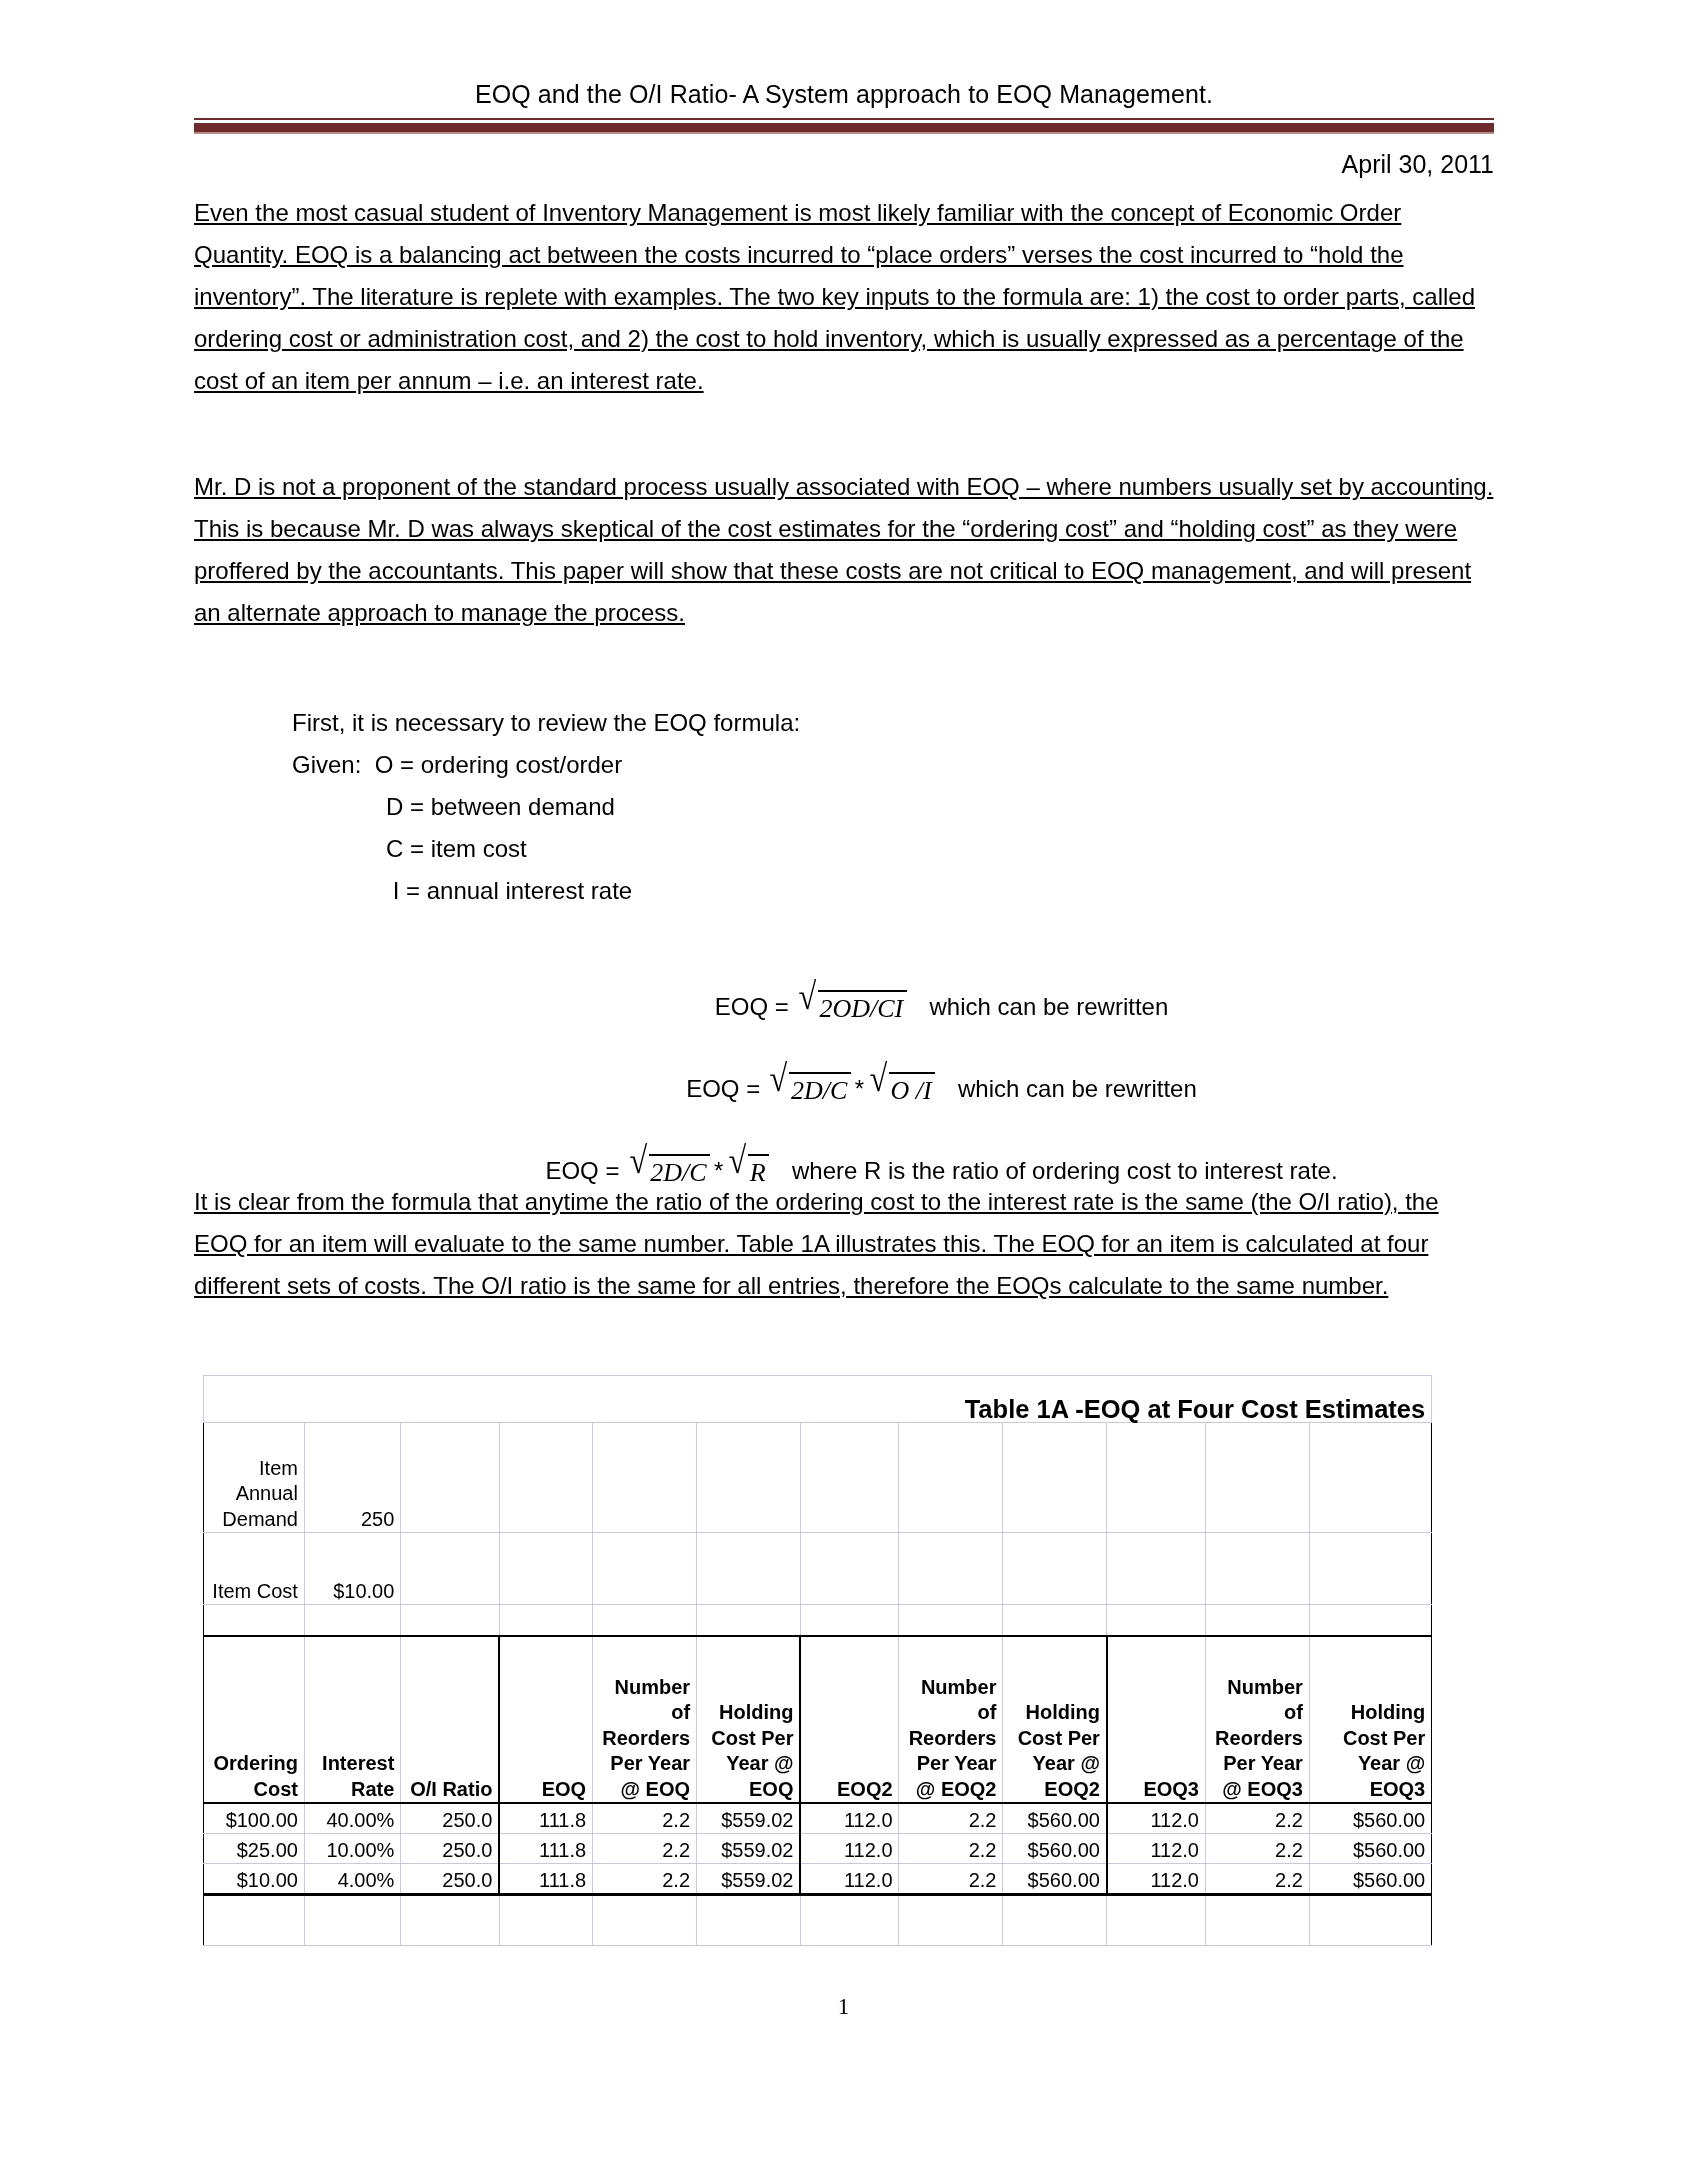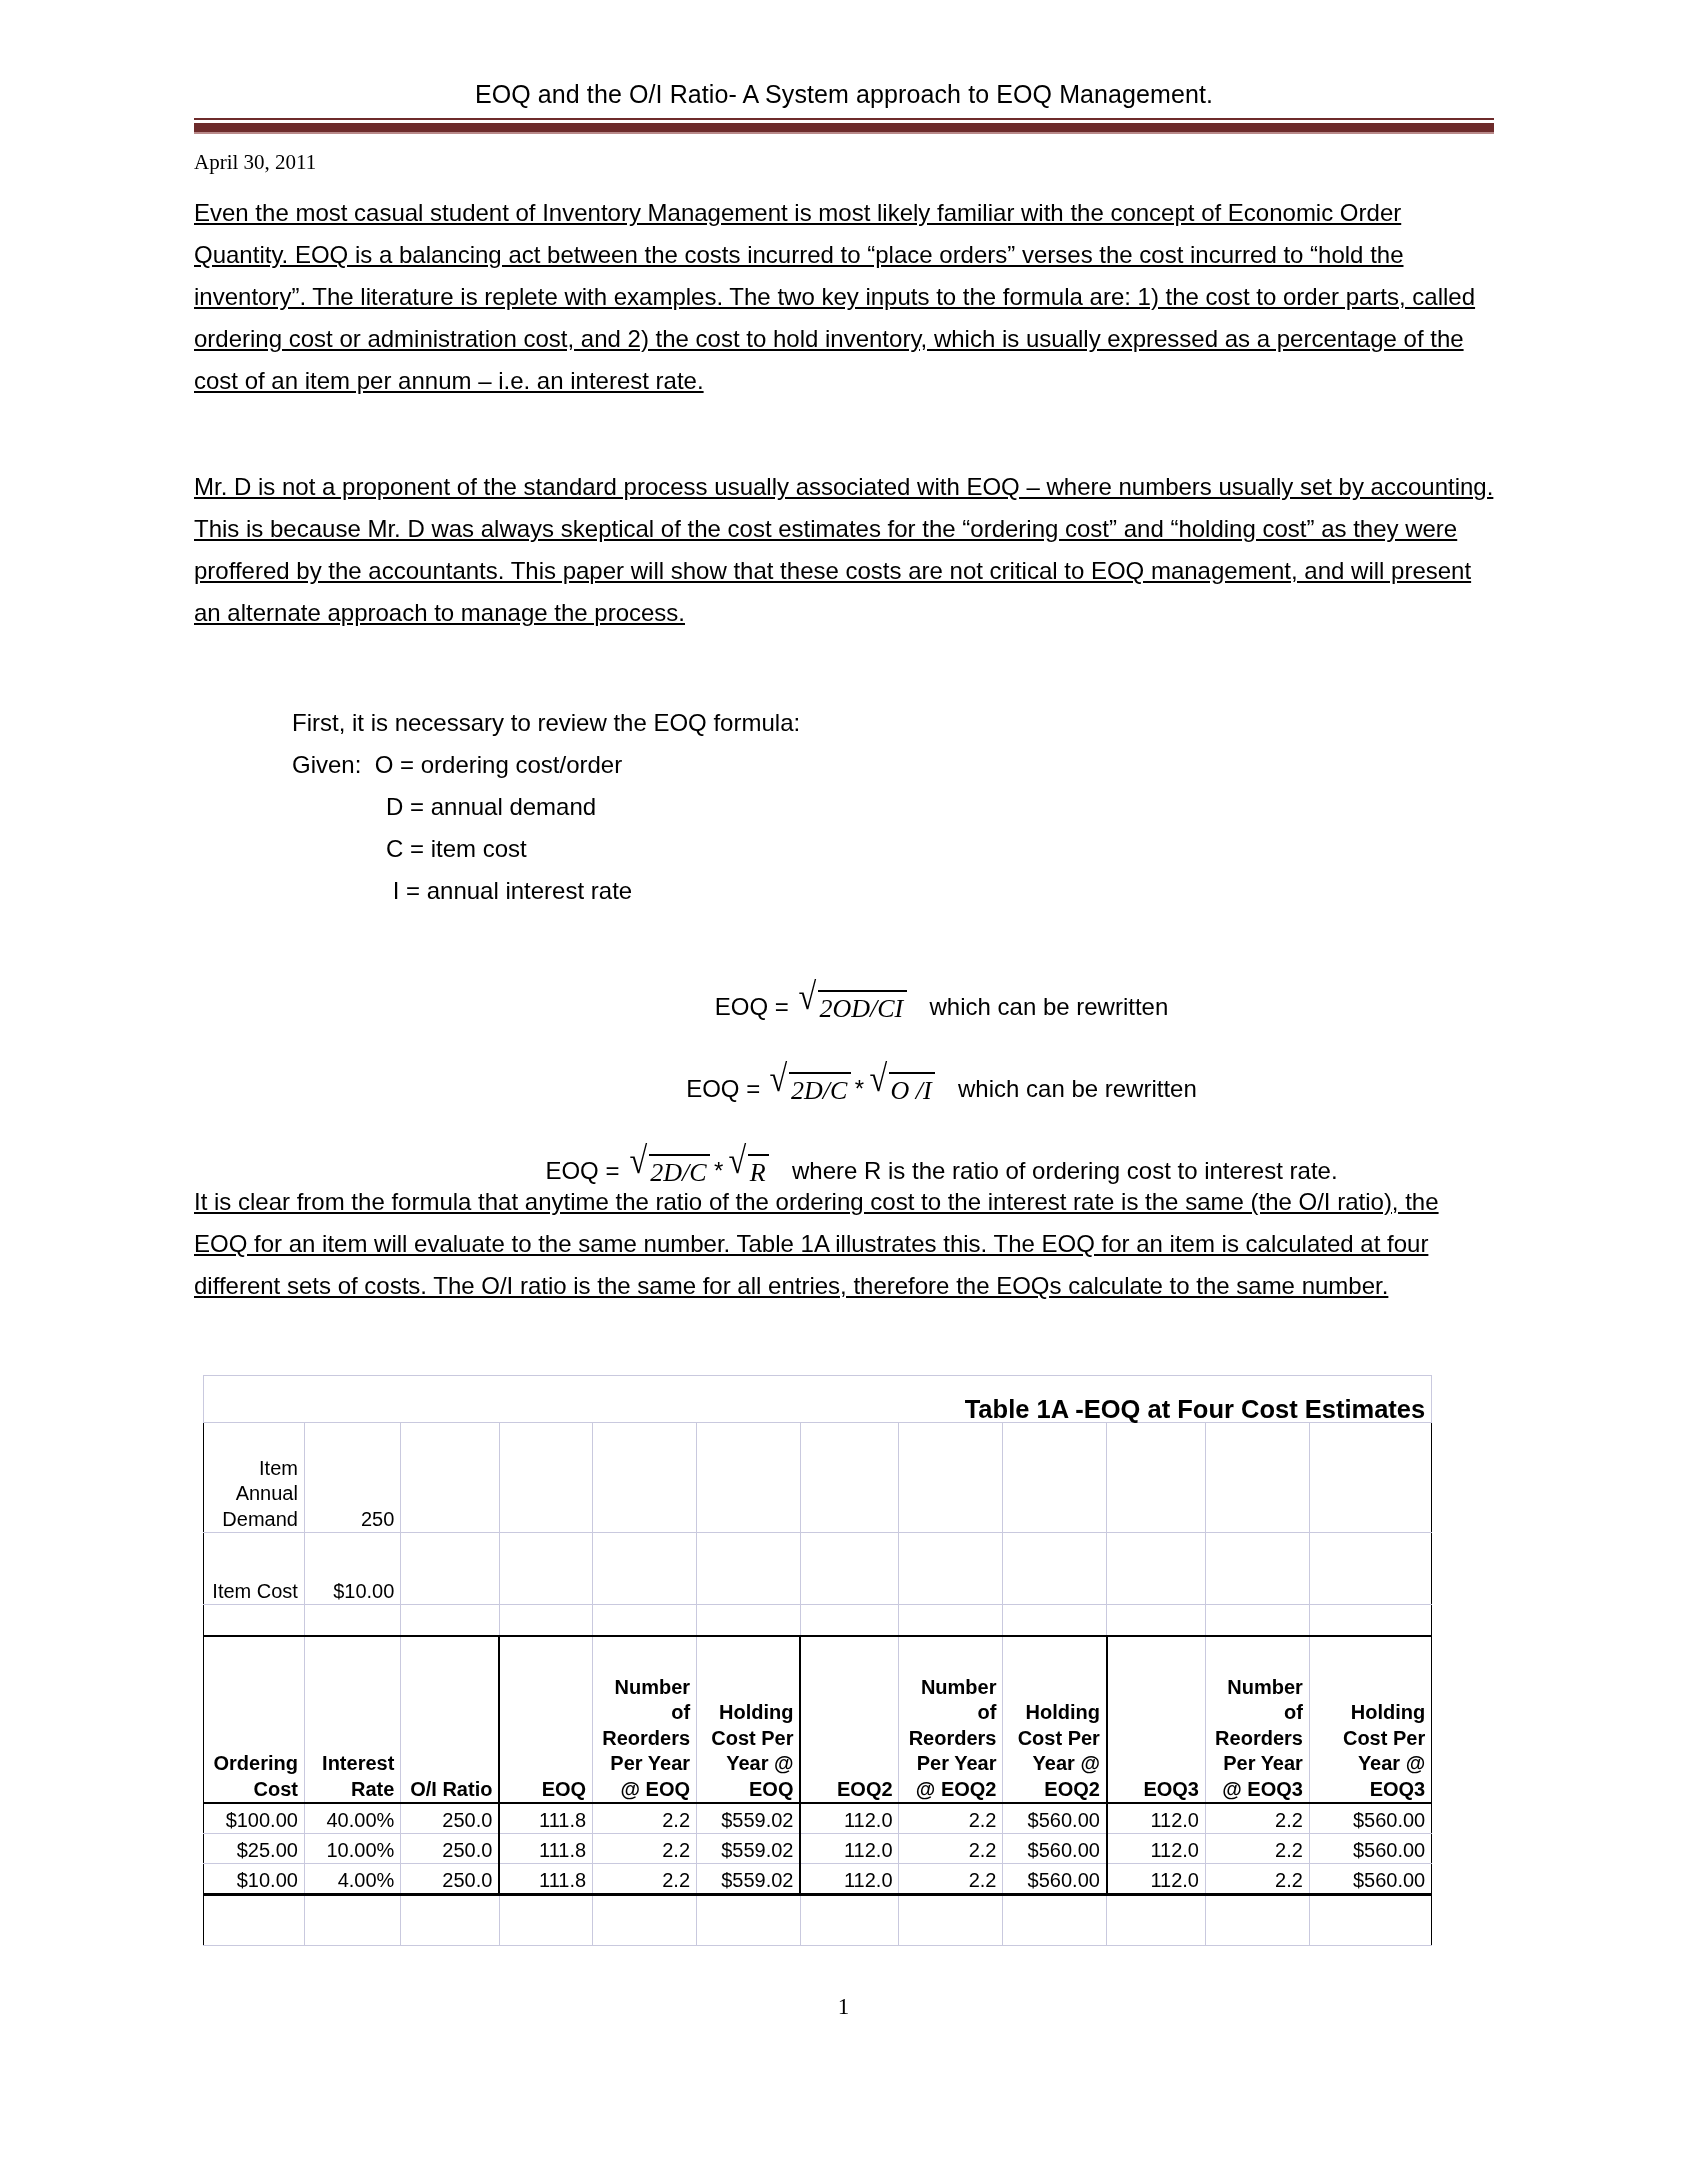--- a/index.html
+++ b/index.html
@@ -62,23 +62,22 @@
     height: 1.6px;
     background: #b98a8a;
     width: 100%;
   }
 
   .doc-date {
     position: absolute;
     left: 194px;
     top: 150px;
     width: 1300px;
-    text-align: left;
-    font-size: 21px;
-    font-family: Liberation Serif, serif;
+    text-align: right;
+    font-size: 25px;
   }
 
   
   .body-text {
     position: absolute;
     left: 194px;
     width: 1303px;
     font-size: 24px;
     line-height: 42px;
     text-align: left;
@@ -243,21 +242,21 @@
   </div>
 
   <div class="doc-date">April 30, 2011</div>
 
   <div class="body-text p1">Even the most casual student of Inventory Management is most likely familiar with the concept of Economic Order Quantity.  EOQ is a balancing act between the costs incurred to “place orders” verses the cost incurred to “hold the inventory”.  The literature is replete with examples. The two key inputs to the formula are: 1)  the cost to order parts, called ordering cost or administration cost, and 2) the cost to hold inventory, which is usually expressed as a percentage of the cost of an item per annum – i.e. an interest rate.</div>
   <div class="body-text p2"> Mr.  D is not a proponent of the standard process usually associated with EOQ – where numbers usually set by accounting.   This is because Mr. D was always skeptical of the cost estimates for the “ordering cost” and “holding cost” as they were proffered by the accountants.  This paper will show that these costs are not critical to EOQ management, and will present an alternate approach to manage the process.</div>
 
   <div class="given-block">
     <div class="given-line indent-1">First, it is necessary to review the EOQ formula:</div>
     <div class="given-line indent-1"><span>Given:  </span><span>O = ordering cost/order</span></div>
-    <div class="given-line indent-2">D = annual demand</div>
+    <div class="given-line indent-2">D = between demand</div>
     <div class="given-line indent-2">C = item cost</div>
     <div class="given-line indent-2"> I = annual interest rate</div>
   </div>
 
   <div class="formula-block">
 
     <div class="formula-row">
       <span class="f-label">EOQ = </span>
       <span class="radical">
         <span class="rad-sign">√</span>

